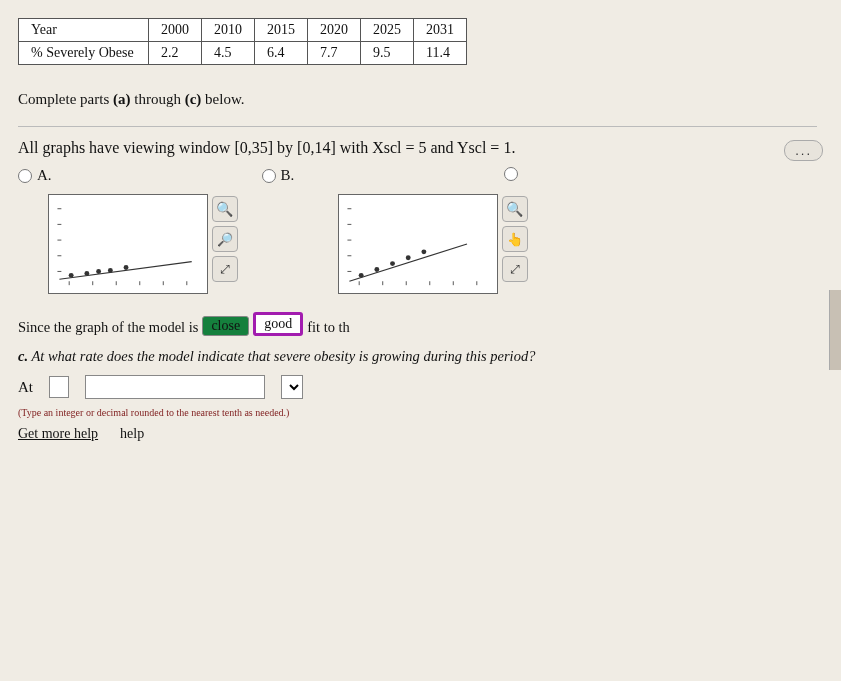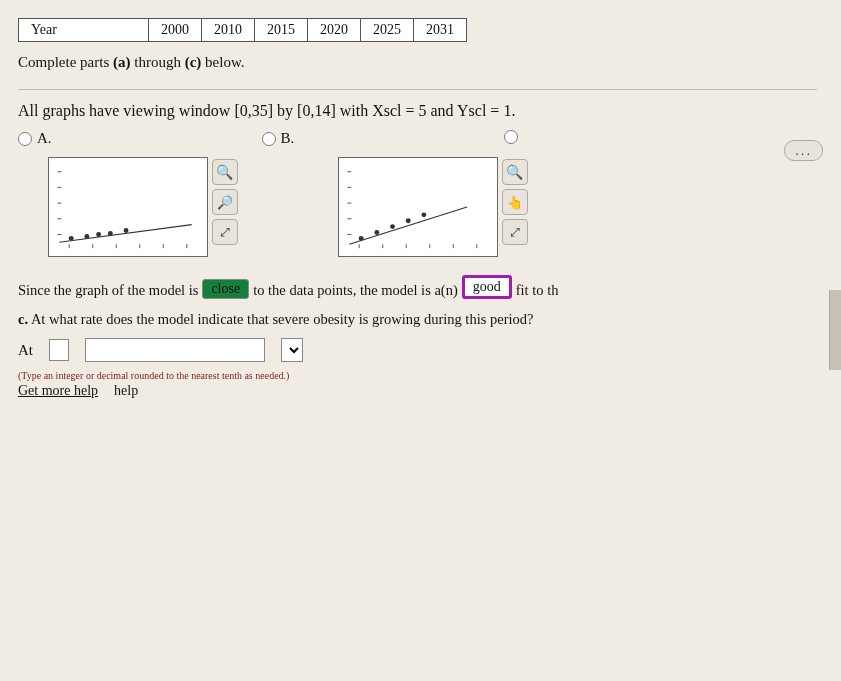--- a/index.html
+++ b/index.html
@@ -12,21 +12,21 @@
       min-height: 681px;
       overflow: hidden;
     }
     .page {
       padding: 18px 24px 18px 18px;
       position: relative;
     }
     
     .data-table {
       border-collapse: collapse;
-      margin-bottom: 12px;
+      margin-bottom: 26px;
       padding-left: 31px;
     }
     .data-table td, .data-table th {
       border: 1px solid #555;
       padding: 3px 12px;
       text-align: left;
       font-size: 14px;
       background: #fff;
       min-width: 52px;
     }
@@ -152,20 +152,21 @@
       background: #fff;
       border: 3px solid #a21caf;
       border-radius: 3px;
       padding: 1px 8px;
       font-size: 14px;
     }
     
     .part-c {
       font-size: 14.5px;
       margin-bottom: 10px;
+      font-style: italic;
     }
     
     .at-row {
       display: flex;
       align-items: center;
       gap: 16px;
       margin-bottom: 8px;
     }
     .at-label {
       font-size: 15px;
@@ -203,25 +204,25 @@
       position: absolute;
       right: 0;
       top: 290px;
       width: 12px;
       height: 80px;
       background: #c8c0b4;
       border-left: 1px solid #aaa;
     }
     
     .bottom-nav {
-      margin-top: 2px;
+      margin-top: 8px;
       font-size: 14px;
       display: flex;
       align-items: center;
-      gap: 16px;
+      gap: 22px;
     }
     .nav-link {
       text-decoration: underline;
       color: #111;
       cursor: pointer;
     }
   </style>
 </head>
 <body>
 
@@ -230,20 +231,29 @@
   <table class="data-table">
     <tbody>
         <tr>
       <td>Year</td>
       <td>2000</td>
       <td>2010</td>
       <td>2015</td>
       <td>2020</td>
       <td>2025</td>
       <td>2031</td>
+    </tr>
+    <tr>
+      <td>% Severely Obese</td>
+      <td>2.2</td>
+      <td>4.5</td>
+      <td>6.4</td>
+      <td>7.7</td>
+      <td>9.5</td>
+      <td>11.4</td>
     </tr>
   </tbody>
     </table>
 
   <div class="complete-parts">
     <span>Complete parts </span><b>(a)</b><span> through </span><b>(c)</b><span> below.</span>
   </div>
 
   <hr class="separator">
 
@@ -334,21 +344,20 @@
       </div>
     </div>
 
   </div>
 
   <div class="right-partial"></div>
 
   <div class="since-text">
     <span>Since the graph of the model is</span>
     <span class="pill-box">close</span>
-    <span>to the data points, the model is a(n)</span>
     <span class="pill-good">good</span>
     <span>fit to th</span>
   </div>
 
   <div class="part-c">
     <b>c.</b>
     <span>At what rate does the model indicate that severe obesity is growing during this period?</span>
   </div>
 
   <div class="at-row">

